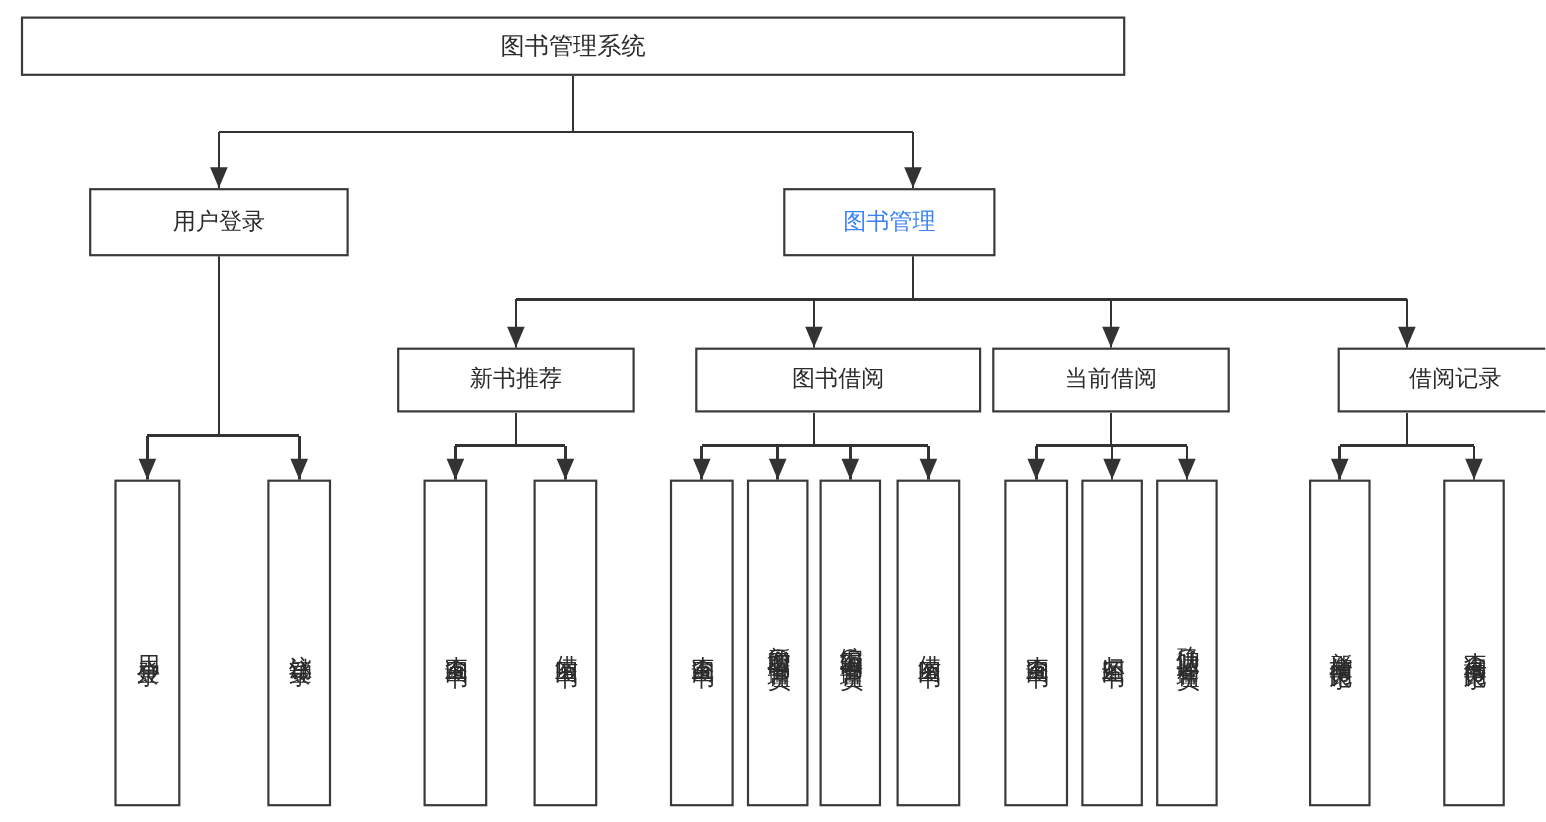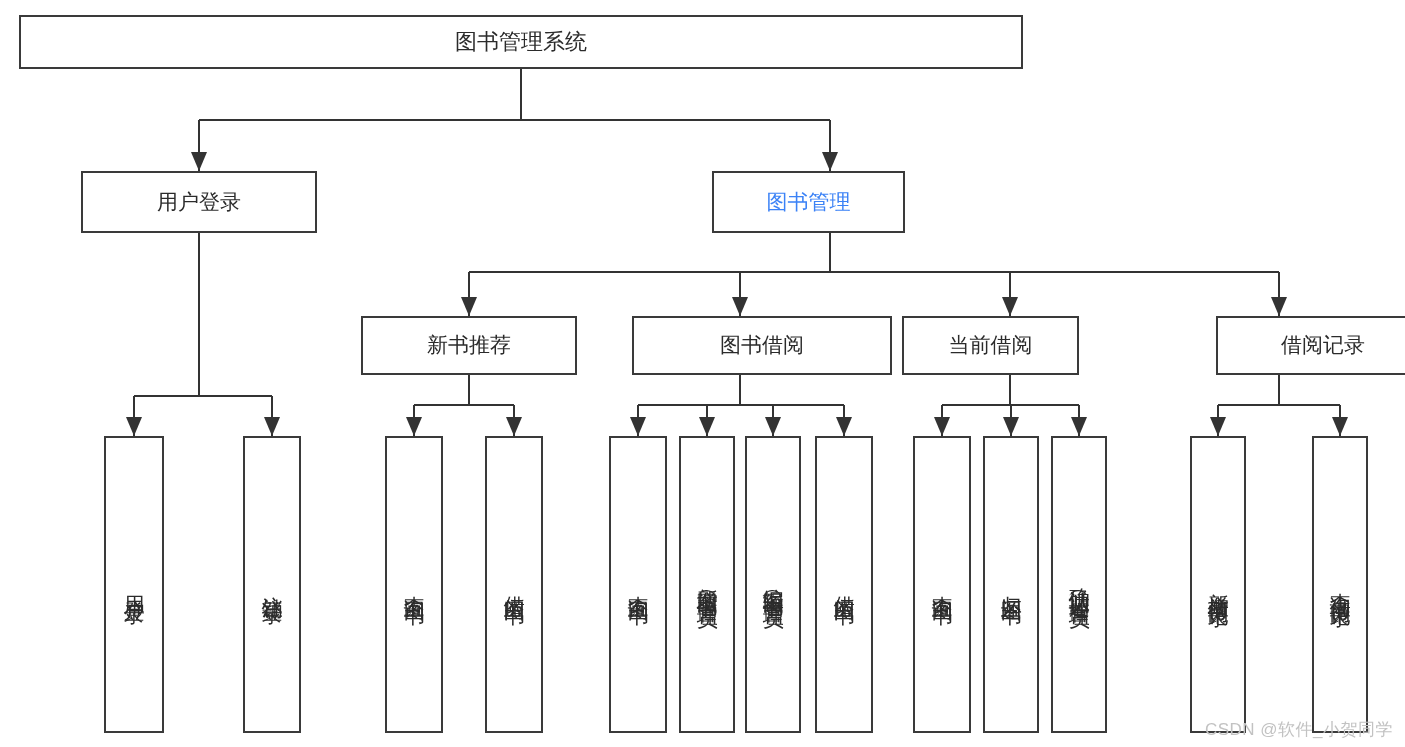--- a/index.html
+++ b/index.html
@@ -142,21 +142,21 @@
       </div>
       <div class="node level-2" style="left: 712px; top: 171px; width: 193px; height: 62px; border-color: rgb(58, 58, 58); background: rgb(255, 255, 255); color: #3b82f6;">
         <span class="label">图书管理</span>
       </div>
       <div class="node level-3" style="left: 361px; top: 316px; width: 216px; height: 59px; border-color: rgb(58, 58, 58); background: rgb(255, 255, 255); color: rgb(43, 43, 43);">
         <span class="label">新书推荐</span>
       </div>
       <div class="node level-3" style="left: 632px; top: 316px; width: 260px; height: 59px; border-color: rgb(58, 58, 58); background: rgb(255, 255, 255); color: rgb(43, 43, 43);">
         <span class="label">图书借阅</span>
       </div>
-      <div class="node level-3" style="left: 902px; top: 316px; width: 177px; height: 59px; border-color: rgb(58, 58, 58); background: rgb(255, 255, 255); color: rgb(43, 43, 43);">
+      <div class="node level-3" style="left: 902px; top: 316px; width: 216px; height: 59px; border-color: rgb(58, 58, 58); background: rgb(255, 255, 255); color: rgb(43, 43, 43);">
         <span class="label">当前借阅</span>
       </div>
       <div class="node level-3" style="left: 1172px; top: 316px; width: 214px; height: 59px; border-color: rgb(58, 58, 58); background: rgb(255, 255, 255); color: rgb(43, 43, 43); margin-left: 44px;">
         <span class="label">借阅记录</span>
       </div>
       <div class="node leaf" style="left: 104px; top: 436px; width: 60px; height: 297px; border-color: rgb(58, 58, 58); background: rgb(255, 255, 255); color: rgb(43, 43, 43);">
         <span class="label">用户登录</span>
       </div>
       <div class="node leaf" style="left: 243px; top: 436px; width: 58px; height: 297px; border-color: rgb(58, 58, 58); background: rgb(255, 255, 255); color: rgb(43, 43, 43);">
         <span class="label">注销登录</span>
@@ -189,15 +189,14 @@
         <span class="label">确认归还（管理员）</span>
       </div>
       <div class="node leaf" style="left: 1190px; top: 436px; width: 56px; height: 297px; border-color: rgb(58, 58, 58); background: rgb(255, 255, 255); color: rgb(43, 43, 43);">
         <span class="label">新增借阅记录</span>
       </div>
       <div class="node leaf" style="left: 1312px; top: 436px; width: 56px; height: 297px; border-color: rgb(58, 58, 58); background: rgb(255, 255, 255); color: rgb(43, 43, 43);">
         <span class="label">查询借阅记录</span>
       </div>
     </div>
 
-  <div id="watermark">CSDN @软件_小贺同学</div>
 
 </div>
 
 </body></html>

